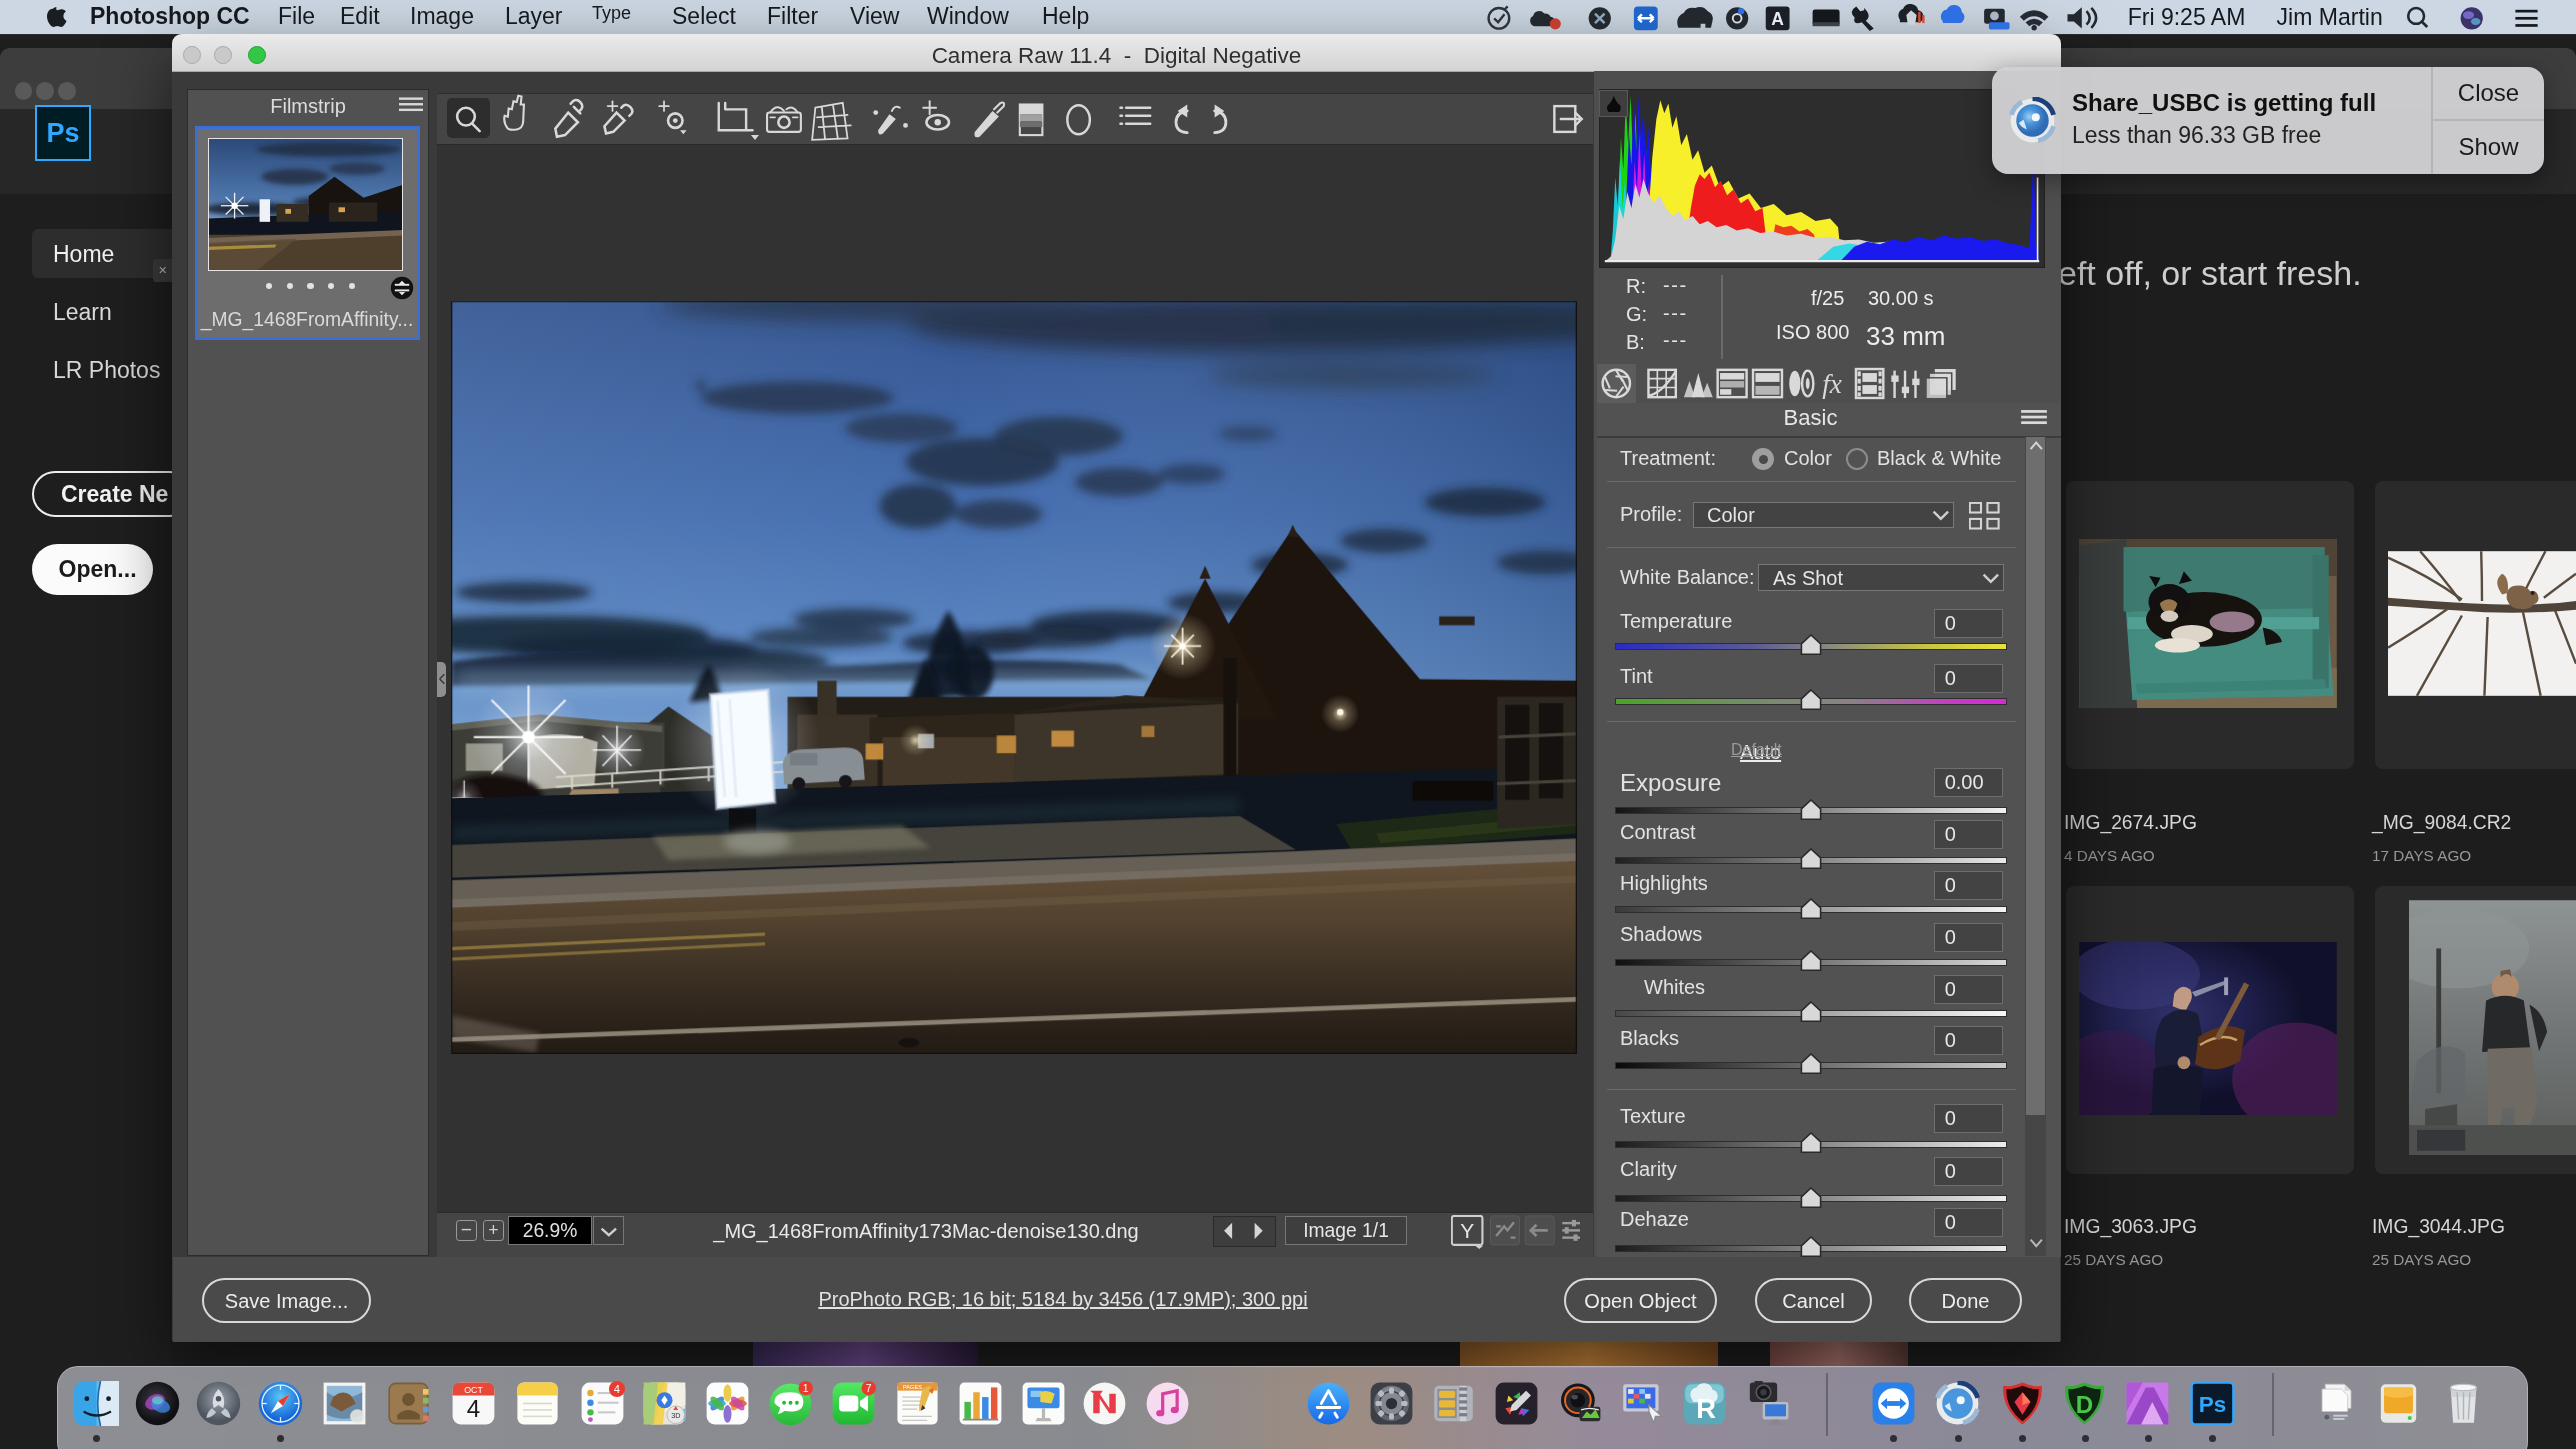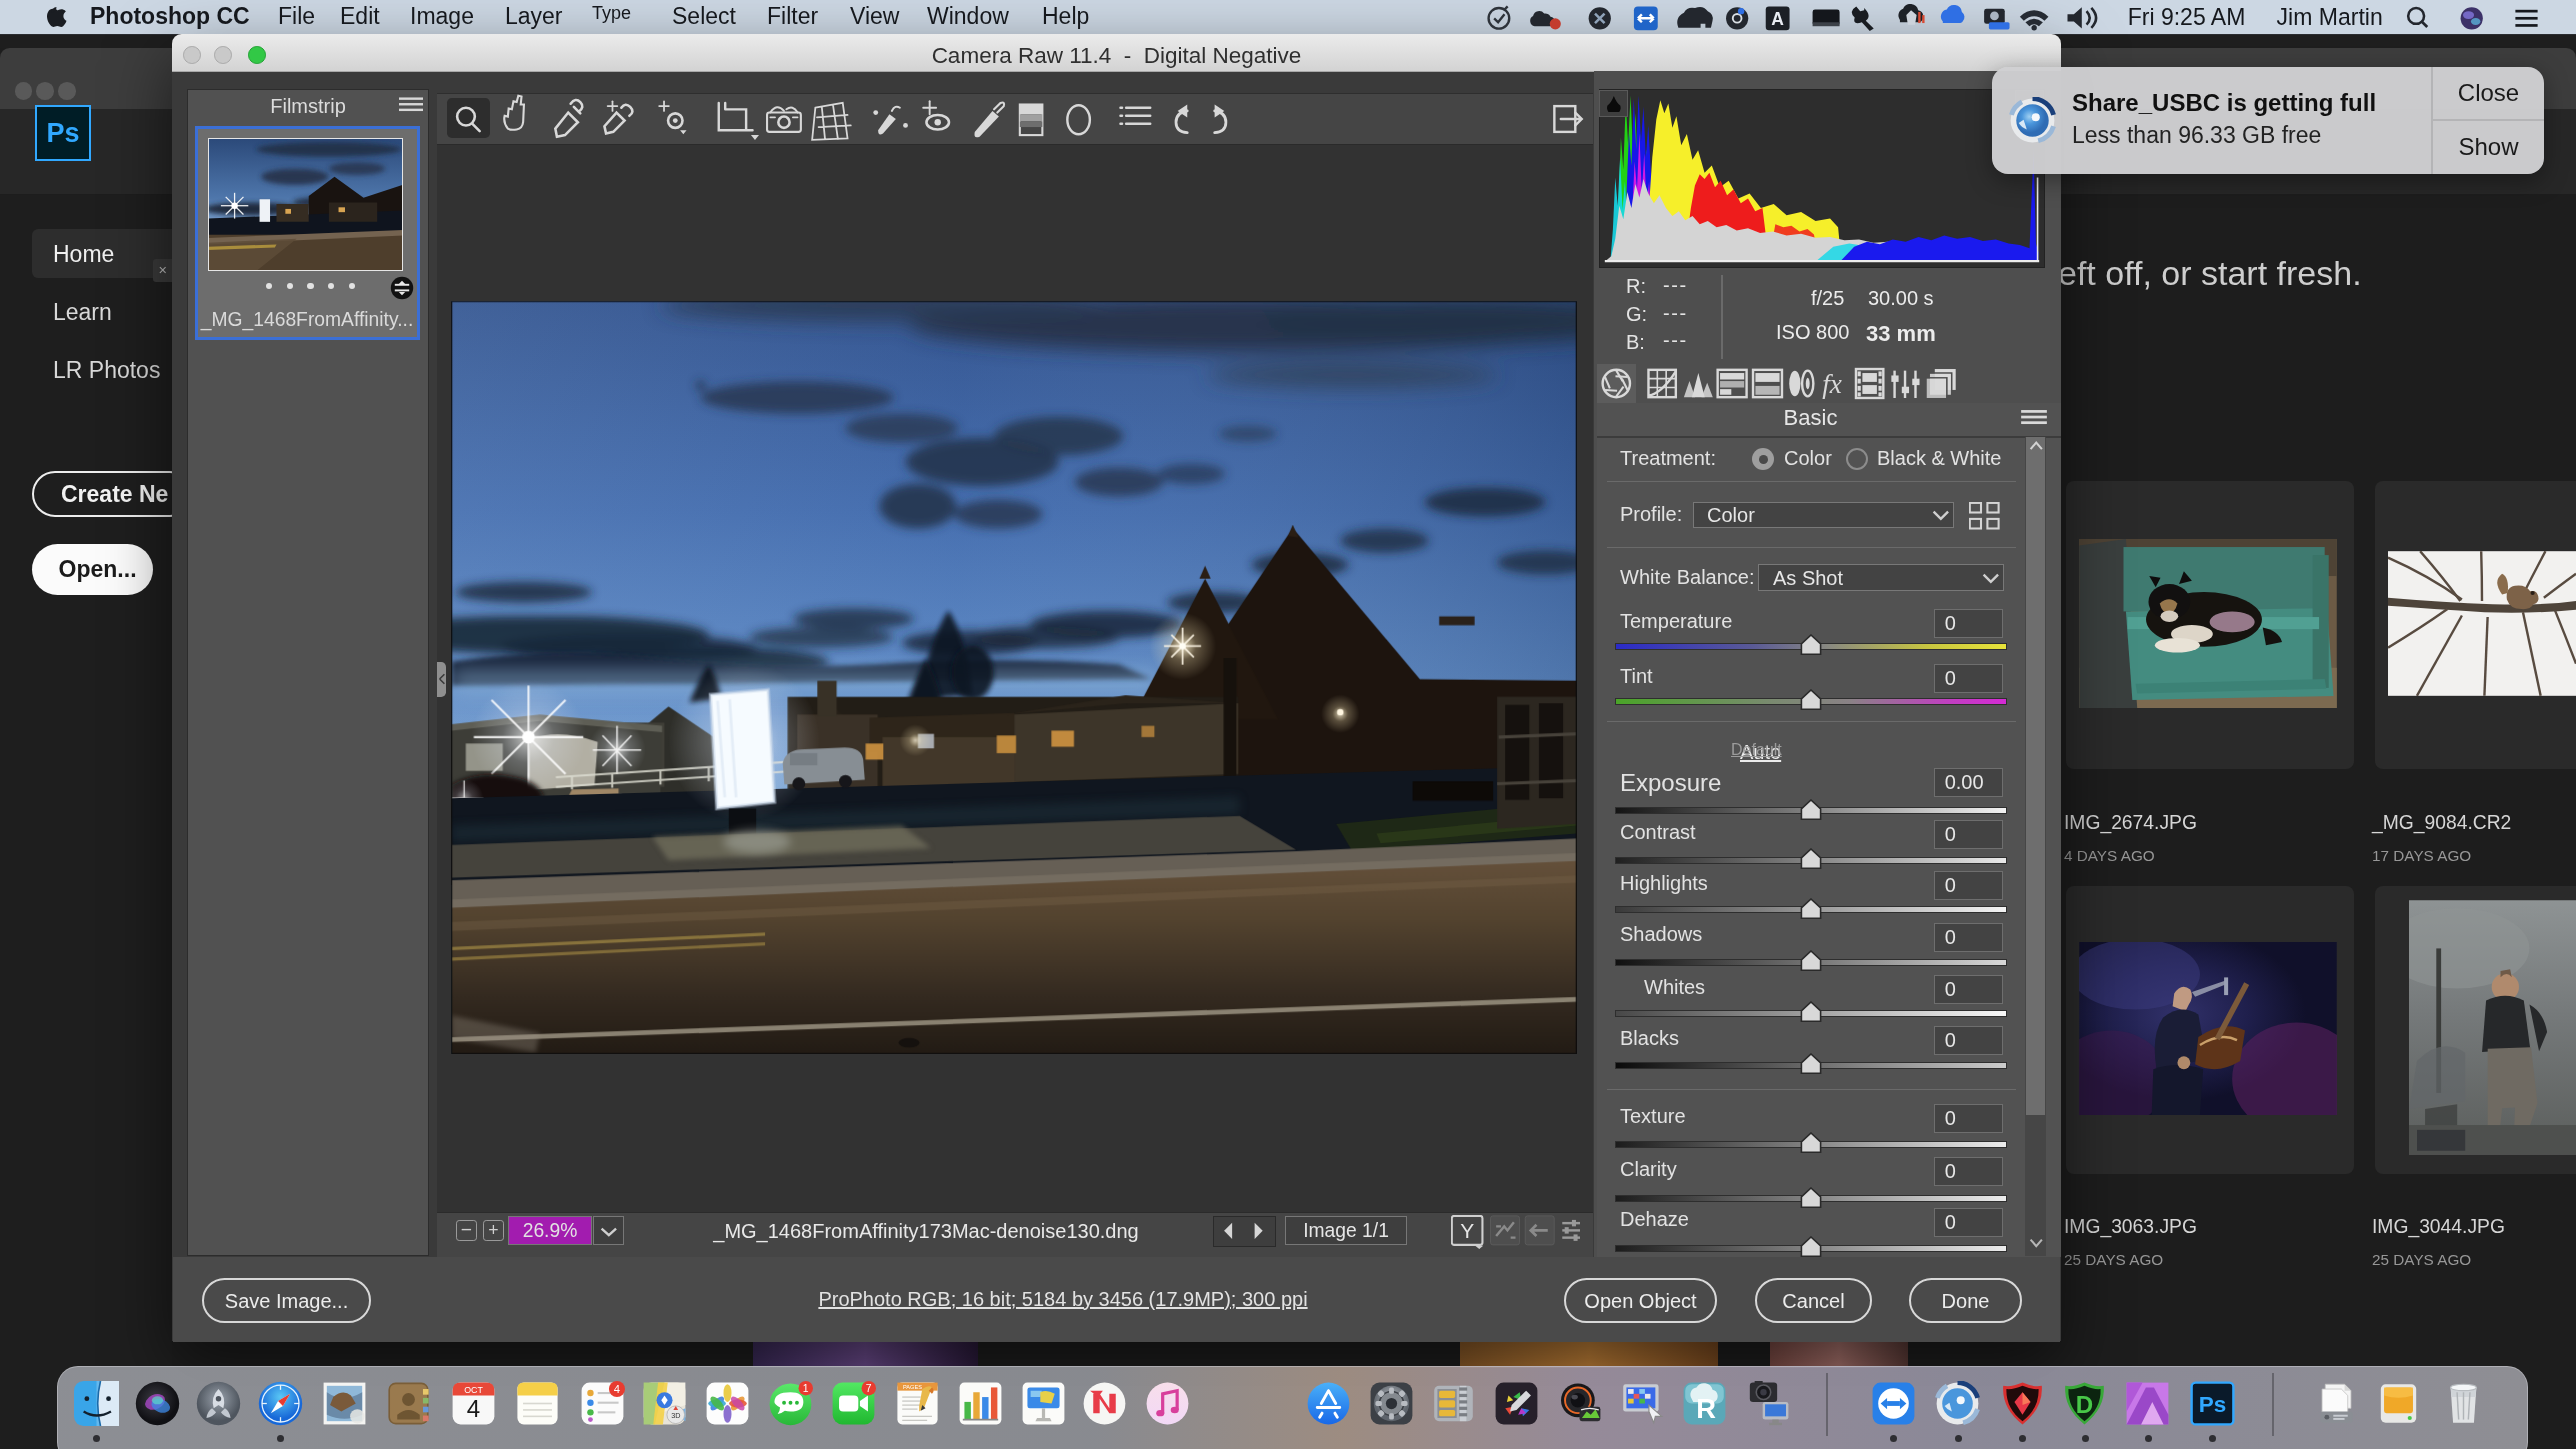--- a/index.html
+++ b/index.html
@@ -510,21 +510,21 @@
 
  <path d="M0 915 L1399 865 L1399 871 L0 921 Z" fill="#aaa18f" opacity="0.75"></path>
  <path d="M0 888 l110 22 l-5 24 l-105 -18 Z" fill="#9a9184" opacity="0.35" filter="url(#b3)"></path>
  <ellipse cx="569" cy="922" rx="13" ry="6" fill="#15110e"></ellipse>
  <rect x="0.5" y="0.5" width="1398" height="935" fill="none" stroke="#0d0d0d" stroke-width="1.5"></rect>
 </svg>
 
 <div class="abs" style="left:437px;top:1212px;width:1156px;height:45px;background:#454545;border-top:0.8px solid #2b2b2b;box-sizing:border-box;"></div>
 <div class="abs" style="left:456px;top:1220px;width:21px;height:21px;border:1.6px solid #9a9a9a;border-radius:3.2px;color:#cfcfcf;font-size:19.3px;line-height:18.5px;text-align:center;box-sizing:border-box;">−</div>
 <div class="abs" style="left:483px;top:1220px;width:21px;height:21px;border:1.6px solid #9a9a9a;border-radius:3.2px;color:#cfcfcf;font-size:17.7px;line-height:18.5px;text-align:center;box-sizing:border-box;">+</div>
-<div class="abs" style="left:508px;top:1216px;width:84px;height:29px;background:#a21caf;border:0.8px solid #777;box-sizing:border-box;color:#e2e2e2;font-size:19.3px;line-height:27px;text-align:center;">26.9%</div>
+<div class="abs" style="left:508px;top:1216px;width:84px;height:29px;background:#000000;border:0.8px solid #777;box-sizing:border-box;color:#e2e2e2;font-size:19.3px;line-height:27px;text-align:center;">26.9%</div>
 <div class="abs" style="left:593px;top:1216px;width:31px;height:29px;background:#3e3e3e;border:0.8px solid #777;box-sizing:border-box;"></div>
 <svg class="abs" style="left:600px;top:1227px;" width="17.7" height="9.7" viewBox="0 0 22 12">
       <path d="M2 2 L11 10 L20 2" stroke="#cfcfcf" stroke-width="3" fill="none"></path>
     </svg>
 <div class="abs" style="left:644px;top:1220px;width:564px;text-align:center;font-size:20px;color:#e8e8e8;">_MG_1468FromAffinity173Mac-denoise130.dng</div>
 <div class="abs" style="left:1213px;top:1216px;width:61px;height:29px;background:#3e3e3e;border:0.8px solid #2a2a2a;"></div>
 <svg class="abs" style="left:1219px;top:1222px;" width="52" height="17.7" viewBox="0 0 64 22">
       <path d="M16 1 L6 11 L16 21 Z" fill="#d6d6d6"></path>
       <path d="M44 1 L54 11 L44 21 Z" fill="#d6d6d6"></path>
     </svg>
@@ -591,21 +591,21 @@
 <div class="abs" style="left:1626px;top:275px;font-size:20px;color:#e4e4e4;">R:</div>
 <div class="abs" style="left:1626px;top:303px;font-size:20px;color:#e4e4e4;">G:</div>
 <div class="abs" style="left:1626px;top:331px;font-size:20px;color:#e4e4e4;">B:</div>
 <div class="abs" style="left:1663px;top:274px;font-size:20px;color:#e4e4e4;letter-spacing:1.6px;">---</div>
 <div class="abs" style="left:1663px;top:302px;font-size:20px;color:#e4e4e4;letter-spacing:1.6px;">---</div>
 <div class="abs" style="left:1663px;top:329px;font-size:20px;color:#e4e4e4;letter-spacing:1.6px;">---</div>
 <div class="abs" style="left:1721px;top:275px;width:1.6px;height:84px;background:#6a6a6a;"></div>
 <div class="abs" style="left:1811px;top:287px;font-size:20px;color:#ececec;">f/25</div>
 <div class="abs" style="left:1868px;top:287px;font-size:20px;color:#ececec;">30.00 s</div>
 <div class="abs" style="left:1776px;top:321px;font-size:20px;color:#ececec;">ISO 800</div>
-<div class="abs" style="left:1866px;top:321px;font-size:22px;color:#ececec;font-weight:bold;">33 mm</div>
+<div class="abs" style="left:1866px;top:321px;font-size:26px;color:#ececec;">33 mm</div>
 
 <div class="abs" style="left:1597px;top:364px;width:39px;height:39px;background:#5c5c5c;"></div>
 <svg class="abs" style="left:1597px;top:364px;" width="378" height="39" viewBox="0 0 470 48">
  <g fill="#d9d9d9" stroke="none">
   <g transform="translate(24,24)">
           <circle r="17" fill="none" stroke="#d9d9d9" stroke-width="3"></circle>
    <g stroke="#d9d9d9" stroke-width="2.6">
             <line x1="0" y1="-16" x2="8" y2="-3"></line>
             <line x1="14" y1="-8" x2="-1" y2="-9"></line>
             <line x1="14" y1="8" x2="7" y2="-6"></line>

